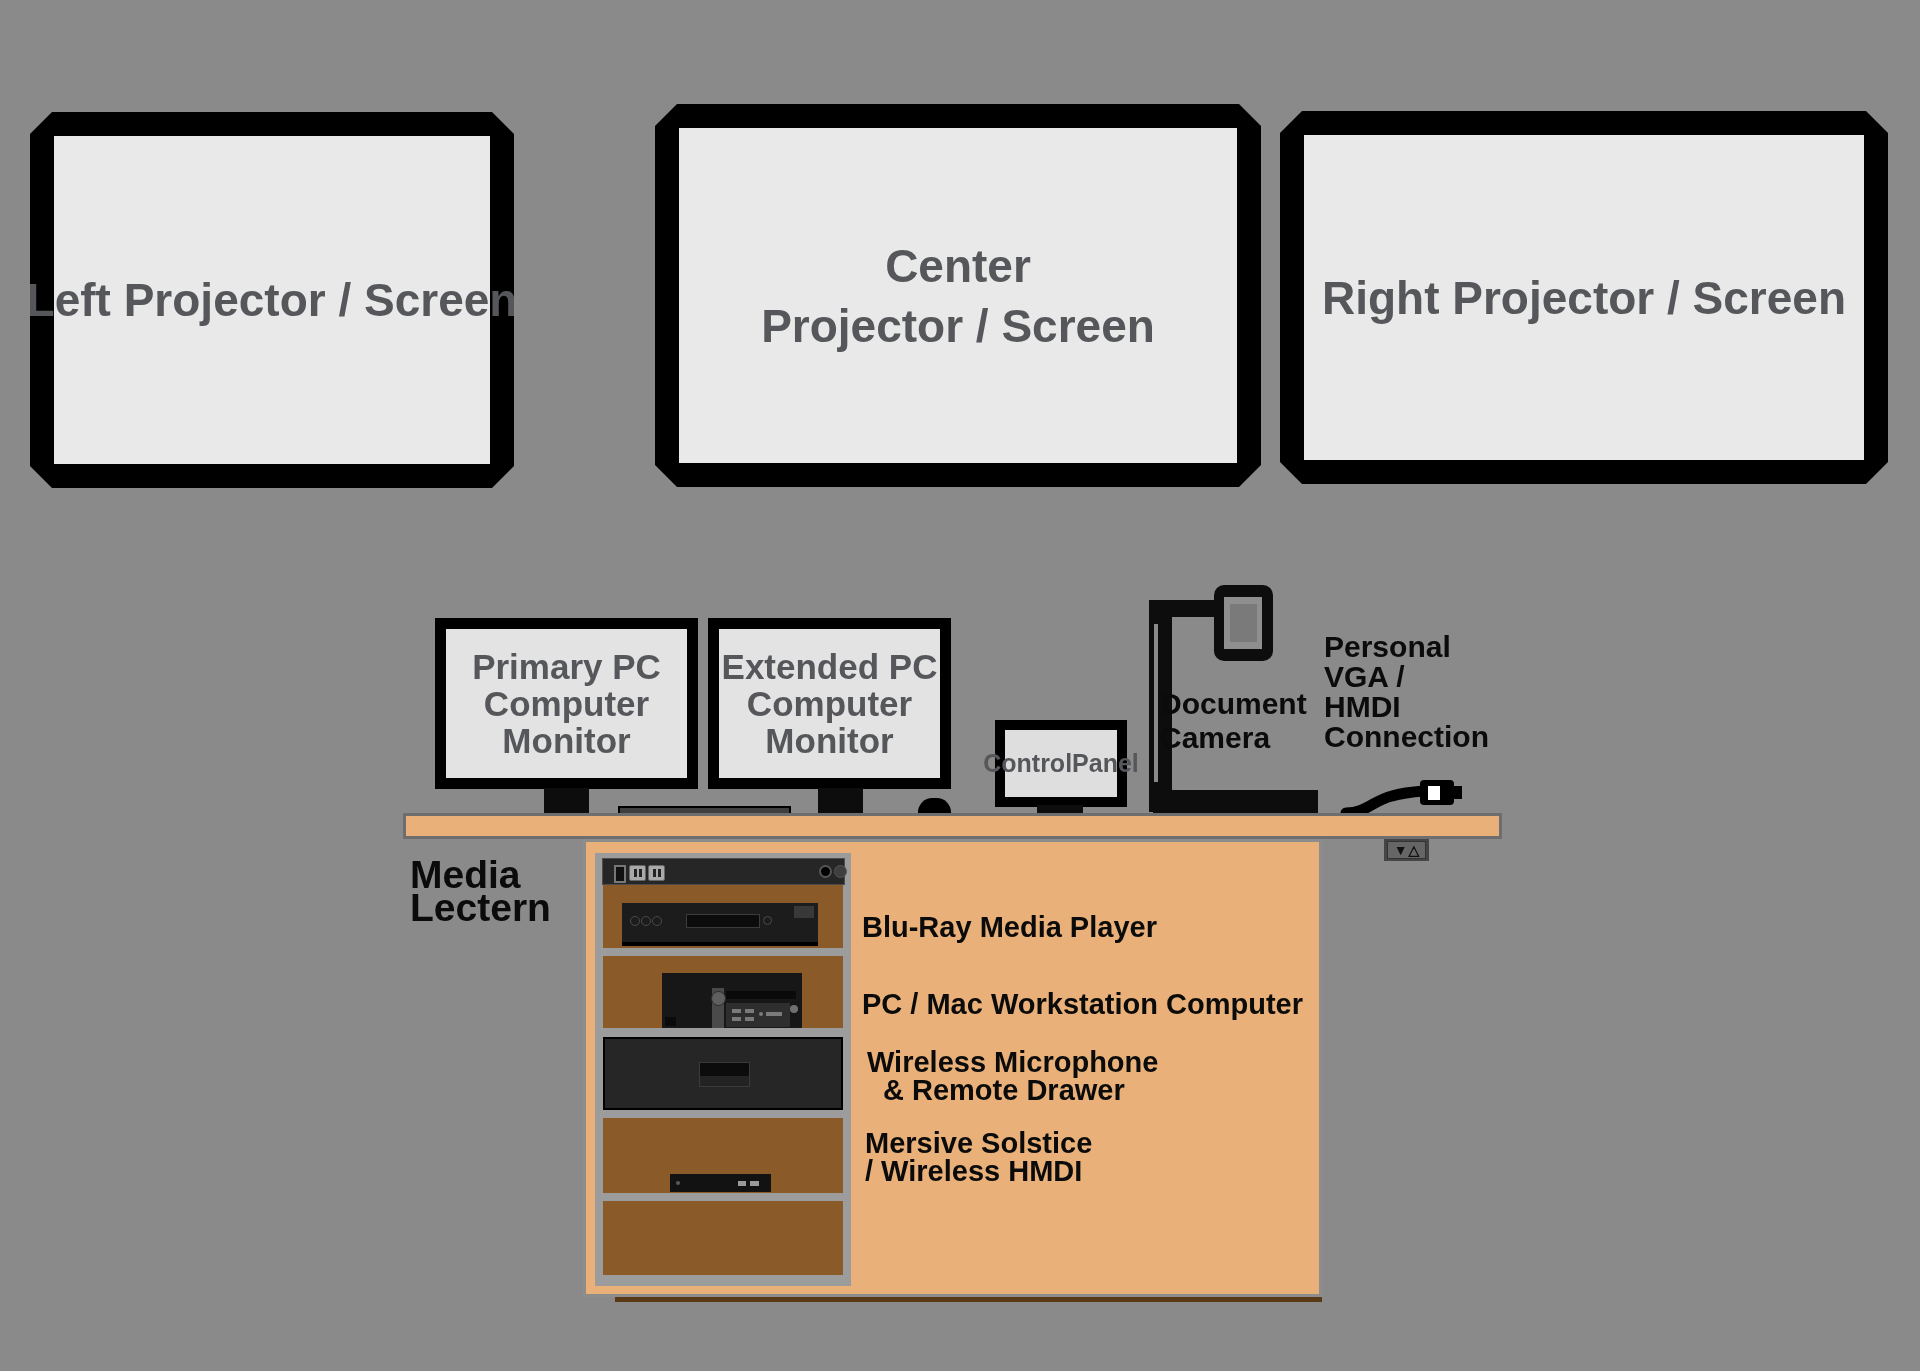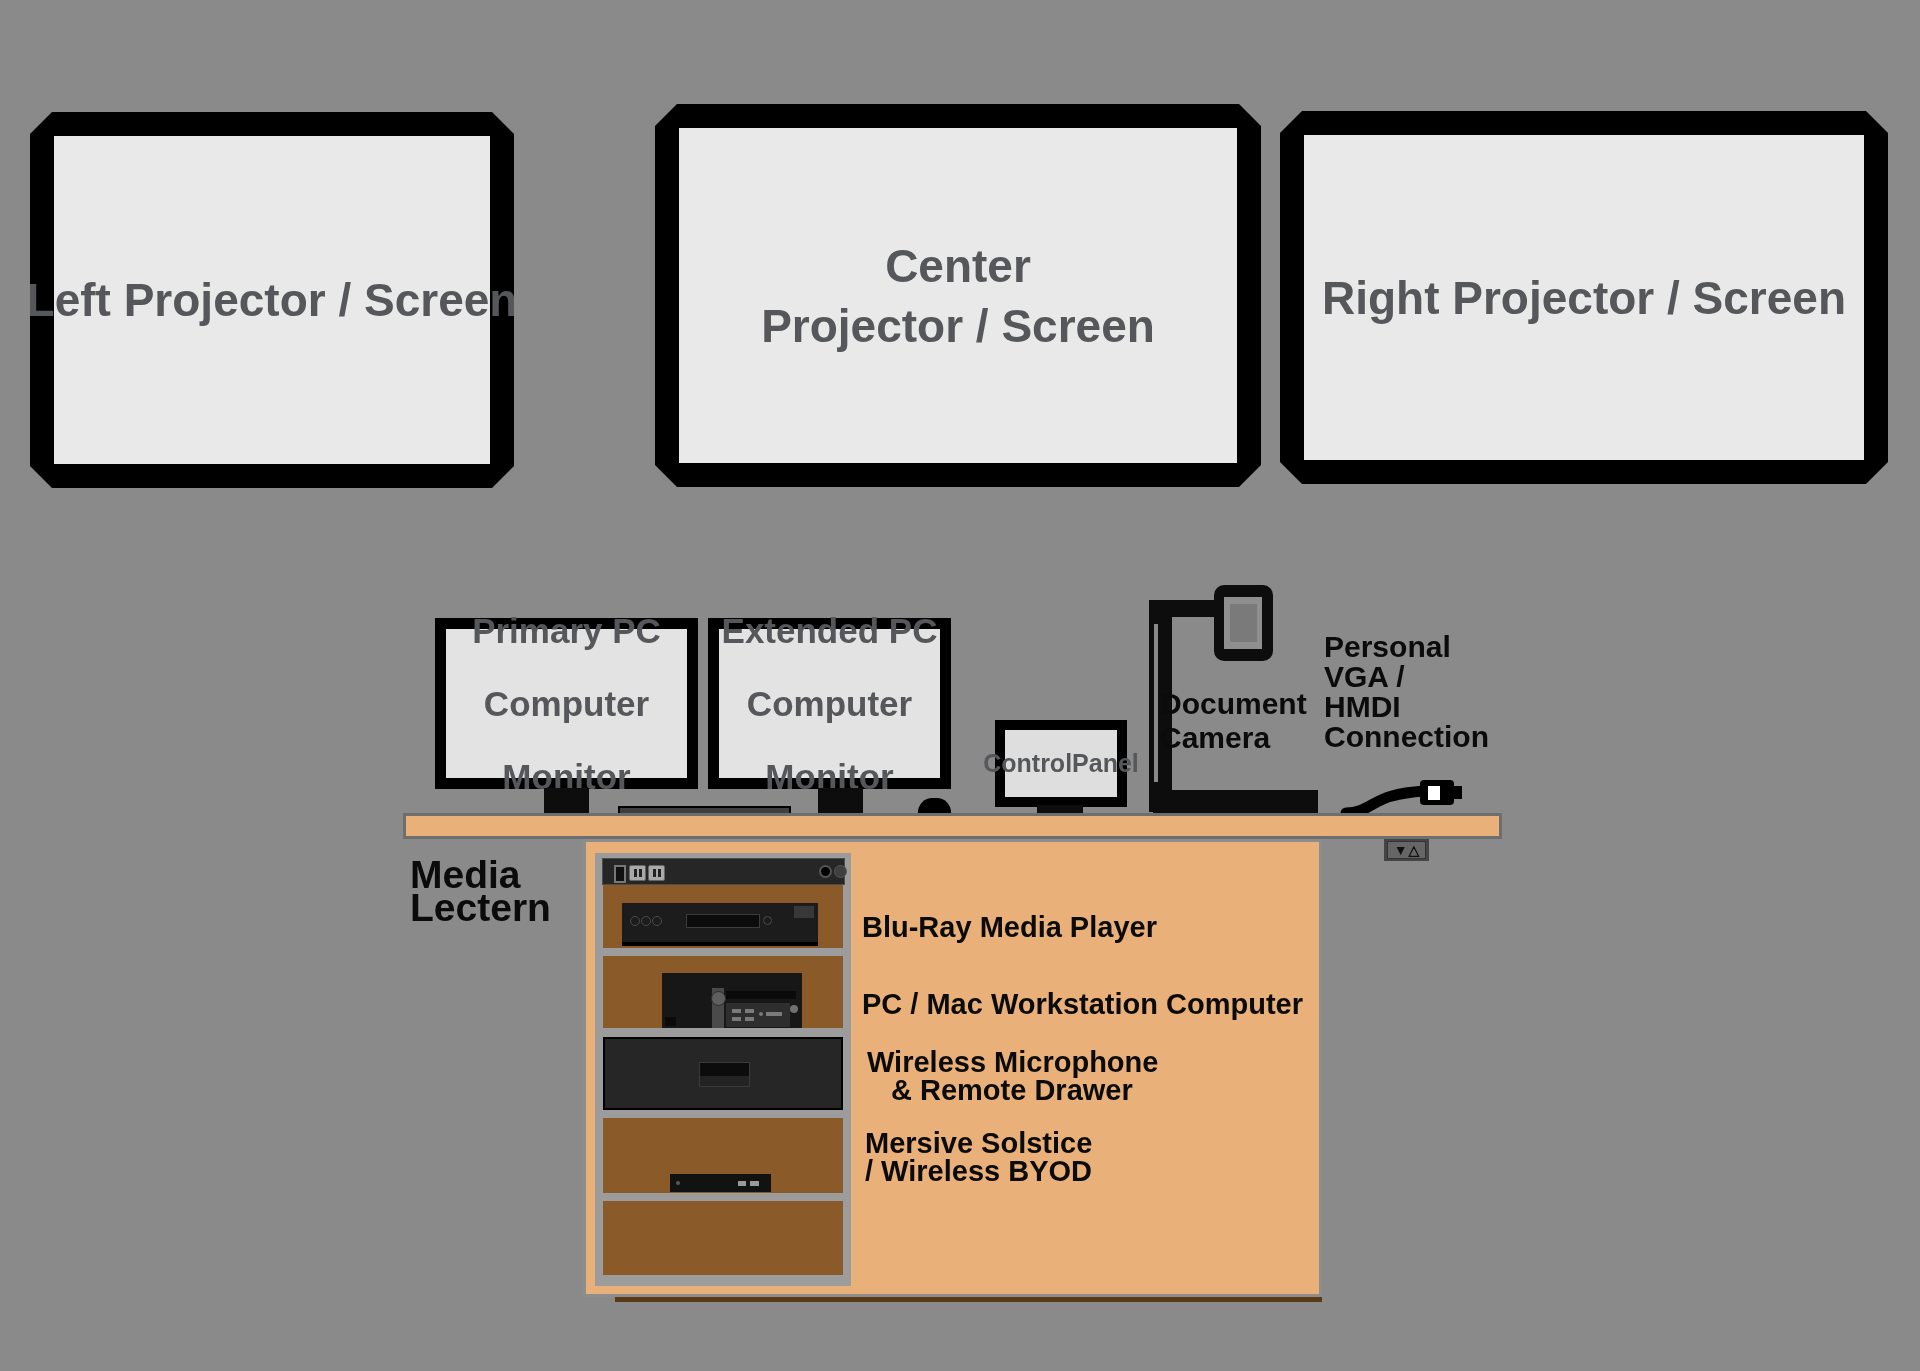--- a/index.html
+++ b/index.html
@@ -19,21 +19,21 @@
   .screen-face{
     position:absolute;inset:24px;background:#e9e9e9;
     display:flex;flex-direction:column;align-items:center;justify-content:center;
   }
   .screen-label{font-size:46px;line-height:60px;color:#55575a;text-align:center;white-space:nowrap}
 
   
   .monitor{position:absolute;background:#000}
   .monitor-face{
     position:absolute;inset:11px;background:#e3e3e3;
-    display:flex;flex-direction:column;align-items:center;justify-content:center;gap:36px;
+    display:flex;flex-direction:column;align-items:center;justify-content:center;
   }
   .monitor-label{font-size:35px;line-height:37px;color:#55575a;text-align:center;white-space:nowrap}
   .stand{position:absolute;background:#0d0d0d}
 
   
   .cpanel{position:absolute;background:#000}
   .cpanel-face{
     position:absolute;inset:10px;background:#dedede;
     display:flex;align-items:center;justify-content:center;
   }
@@ -233,19 +233,19 @@
 
   <div class="shelf" style="top:348px;height:74px"></div>
 </div>
 
 <div class="eq-label" style="left:862px;top:913px;line-height:29px">Blu-Ray Media Player</div>
 
 <div class="eq-label" style="left:862px;top:990px;line-height:29px">PC / Mac Workstation Computer</div>
 
 <div class="eq-label" style="left:867px;top:1048px">
   <div>Wireless Microphone</div>
-  <div style="margin-left:24px">&amp; Remote Drawer</div>
+  <div style="margin-left:16px">&amp; Remote Drawer</div>
 </div>
 
 <div class="eq-label" style="left:865px;top:1129px">
   <div>Mersive Solstice</div>
-  <div>/ Wireless BYOD</div>
+  <div>/ Wireless HMDI</div>
 </div>
 
 </body></html>

